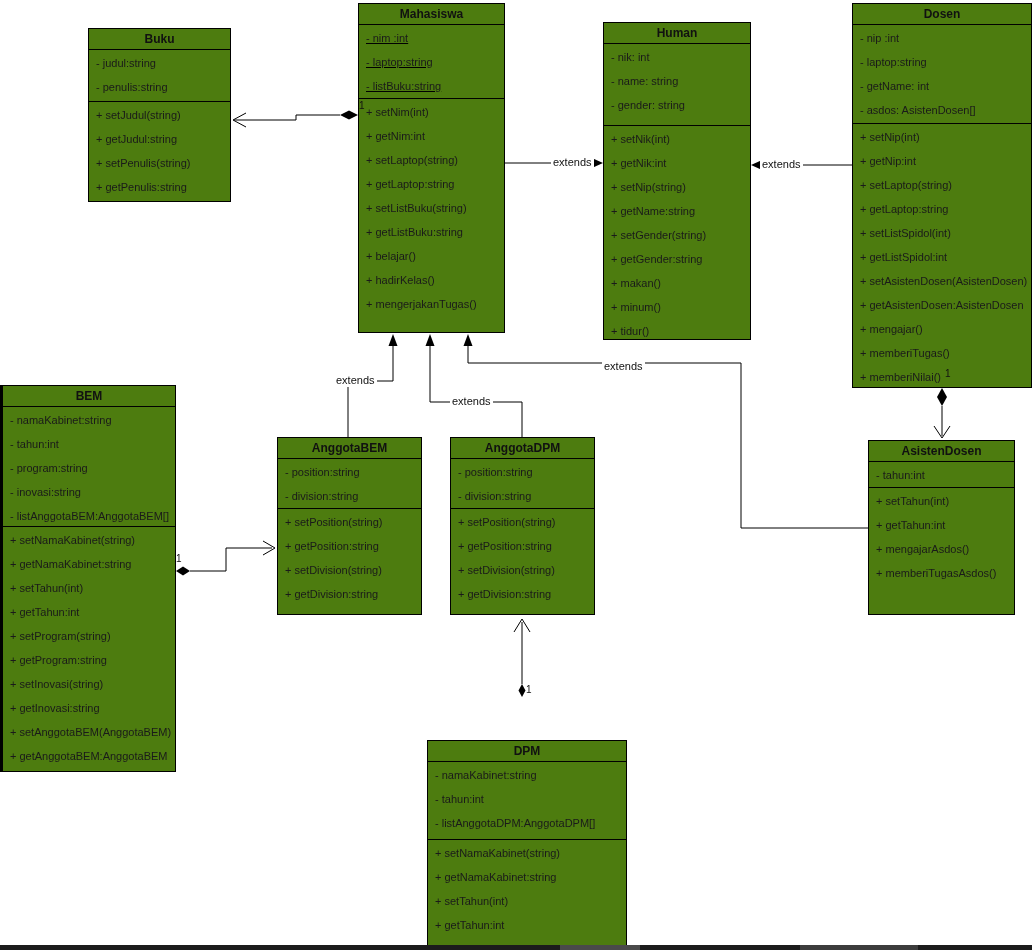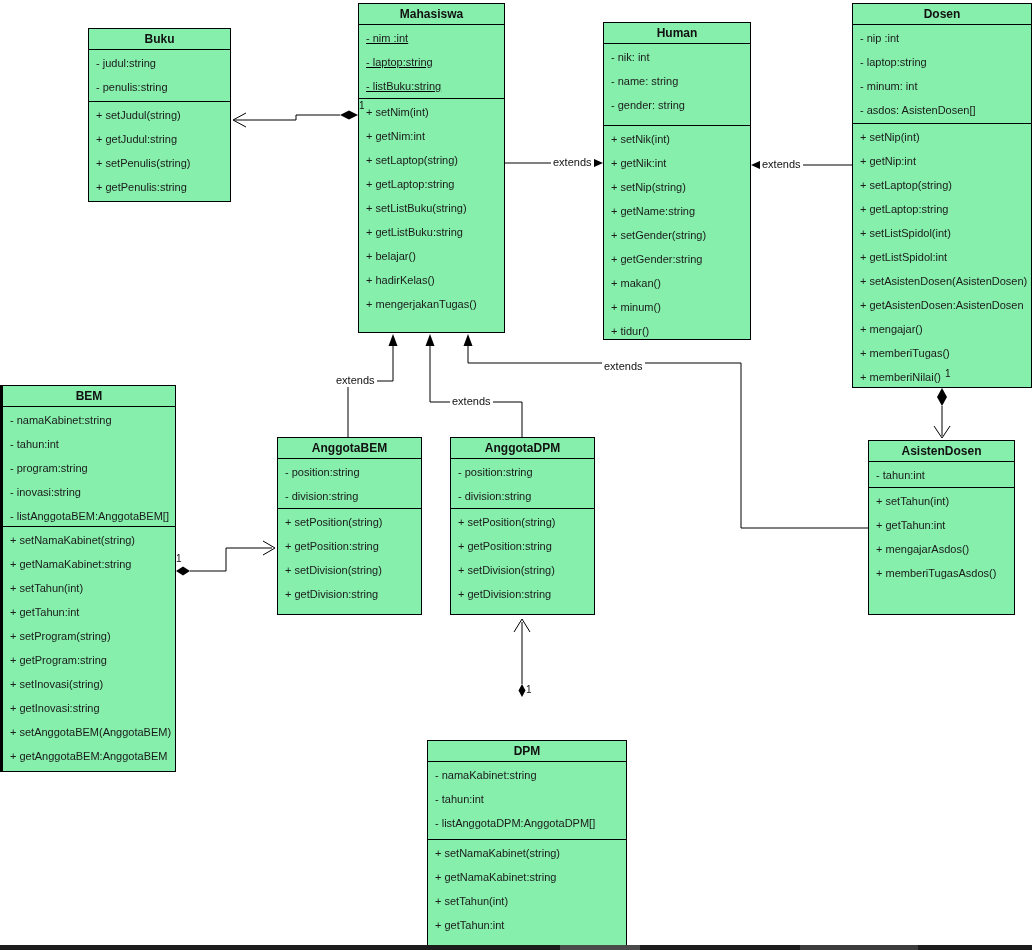--- a/index.html
+++ b/index.html
@@ -1,18 +1,18 @@
 <!DOCTYPE html>
 <html><head>
 <meta charset="utf-8">
 <style>
   html,body{margin:0;padding:0;background:#fff;}
   .canvas{position:relative;width:1032px;height:950px;background:#ffffff;
           font-family:"Liberation Sans",sans-serif;overflow:hidden;}
-  .uml-class{position:absolute;background:#86efac;border:1px solid #000;
+  .uml-class{position:absolute;background:#4d7c0f;border:1px solid #000;
              box-sizing:border-box;display:flex;flex-direction:column;z-index:2;}
   .uml-title{font-weight:bold;font-size:12px;text-align:center;height:21px;
              line-height:20px;border-bottom:1px solid #000;box-sizing:border-box;
              color:#111;flex:none;}
   .uml-section{box-sizing:border-box;padding-top:1px;overflow:hidden;}
   .uml-attrs{border-bottom:1px solid #000;flex:none;}
   .uml-methods{flex:1;}
   .uml-row{height:24px;line-height:24px;font-size:11px;padding-left:7px;
            white-space:nowrap;color:#1a1a1a;}
   svg.edges{position:absolute;left:0;top:0;z-index:1;}
@@ -124,21 +124,21 @@
         <div class="uml-row">+ minum()</div>
         <div class="uml-row">+ tidur()</div>
       </div>
   </div>
 
   <div class="uml-class" style="left:852px;top:3px;width:180px;height:385px;">
     <div class="uml-title">Dosen</div>
     <div class="uml-section uml-attrs" style="height:99px;">
         <div class="uml-row">- nip :int</div>
         <div class="uml-row">- laptop:string</div>
-        <div class="uml-row">- minum: int</div>
+        <div class="uml-row">- getName: int</div>
         <div class="uml-row">-  asdos: AsistenDosen[]</div>
       </div>
     <div class="uml-section uml-methods">
         <div class="uml-row">+ setNip(int)</div>
         <div class="uml-row">+ getNip:int</div>
         <div class="uml-row">+ setLaptop(string)</div>
         <div class="uml-row">+ getLaptop:string</div>
         <div class="uml-row">+ setListSpidol(int)</div>
         <div class="uml-row">+ getListSpidol:int</div>
         <div class="uml-row">+ setAsistenDosen(AsistenDosen)</div>

